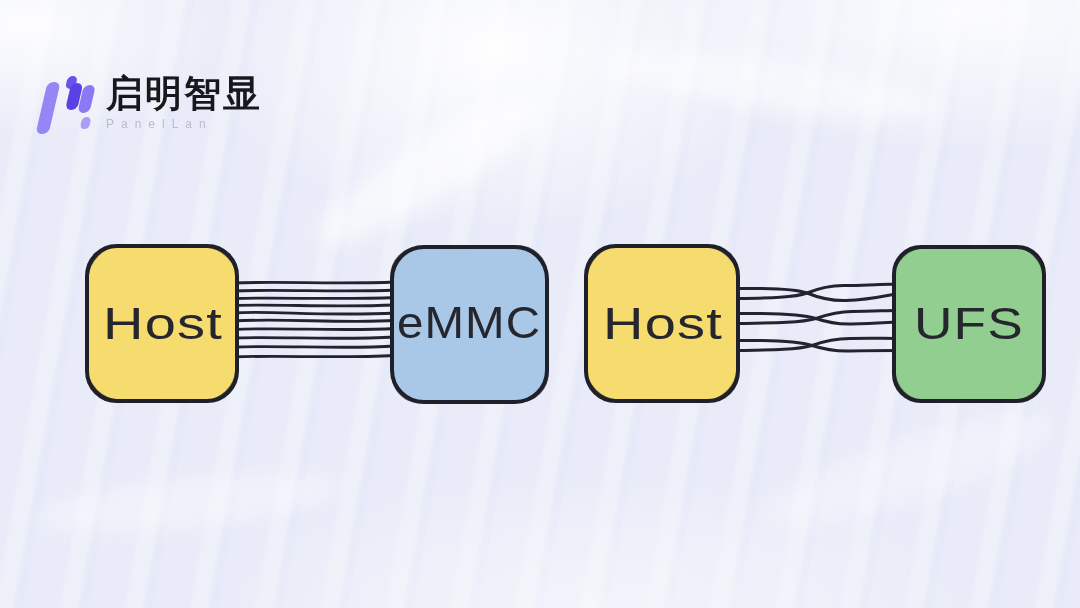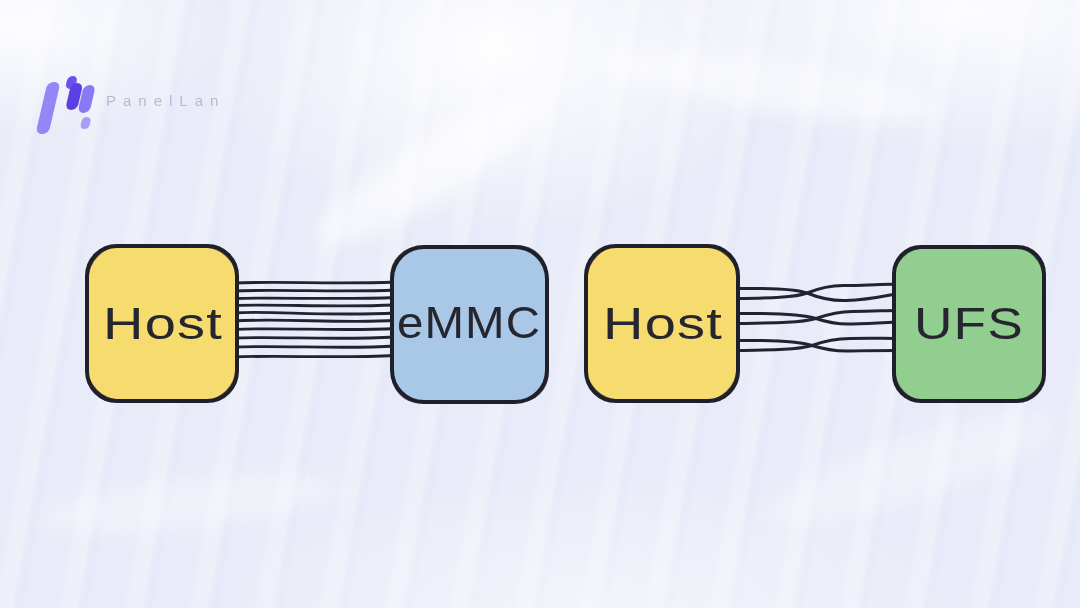--- a/index.html
+++ b/index.html
@@ -68,22 +68,22 @@
   .bar-dot    { left: 49px; top: 43px; width: 9px;  height: 12px; background: #a89df7; }
   .logo-text-wrap { display: flex; flex-direction: column; }
   .logo-cn {
     font-size: 37px;
     font-weight: 800;
     color: #17171c;
     letter-spacing: 2px;
     line-height: 1.1;
   }
   .logo-en {
-    margin-top: 18px;
-    font-size: 15px;
+    margin-top: 2px;
+    font-size: 12px;
     color: #b7bbcc;
     letter-spacing: 7px;
     font-weight: 500;
   }
 
   
   svg.diagram {
     position: absolute;
     inset: 0;
   }
@@ -132,20 +132,21 @@
 
   <div class="logo">
     <div class="logo-mark">
       <span class="bar-tall"></span>
       <span class="bar-tick"></span>
       <span class="bar-mid"></span>
       <span class="bar-right"></span>
       <span class="bar-dot"></span>
     </div>
     <div class="logo-text-wrap">
+      <div class="logo-cn">启明智显</div>
       <div class="logo-en">PanelLan</div>
     </div>
   </div>
 
   <svg class="diagram" viewBox="0 0 1080 608">
 
     <g>
       <path class="bus-line" d="M233,283 C285,281 330,284.5 396,282"></path>
       <path class="bus-line" d="M233,291 C280,289 340,292.5 396,290"></path>
       <path class="bus-line" d="M233,298.5 C285,297 335,300 396,297.5"></path>

